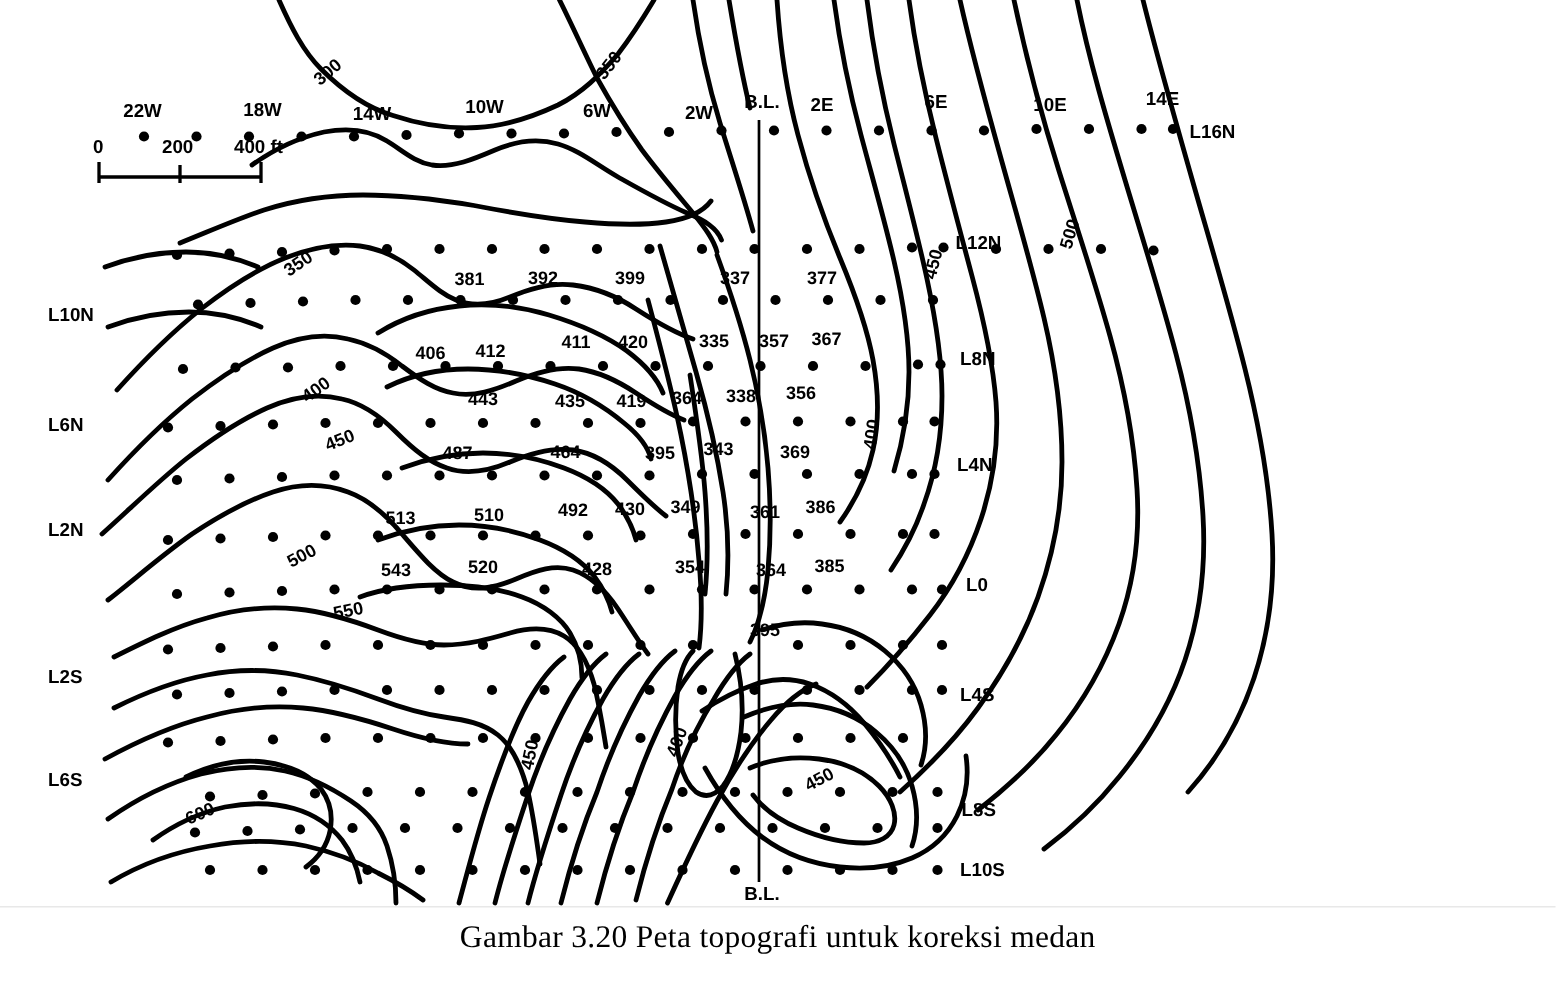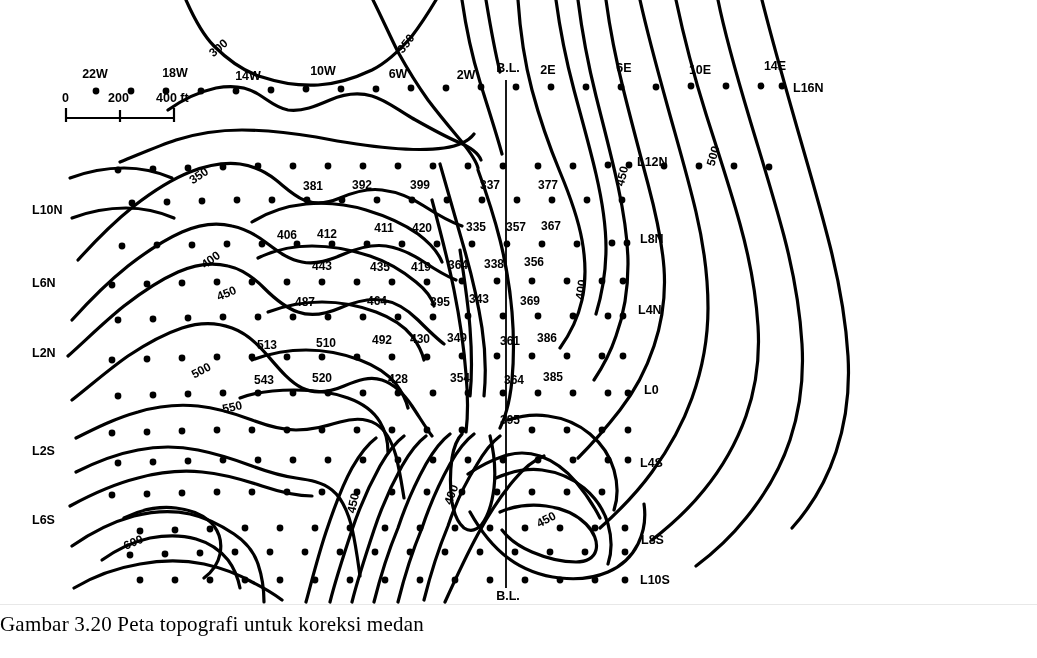--- a/index.html
+++ b/index.html
@@ -34,21 +34,21 @@
     top: 0;
     width: 1037px;
     height: 606px;
     display: block;
   }
   .caption {
     position: absolute;
     left: 0;
     top: 612px;
     width: 1037px;
-    text-align: left;
+    text-align: center;
     font-family: "Liberation Serif", serif;
     font-size: 21px;
     color: #000000;
     letter-spacing: 0.2px;
   }
   .bottom-rule {
     position: absolute;
     left: 0;
     top: 604px;
     width: 1037px;

